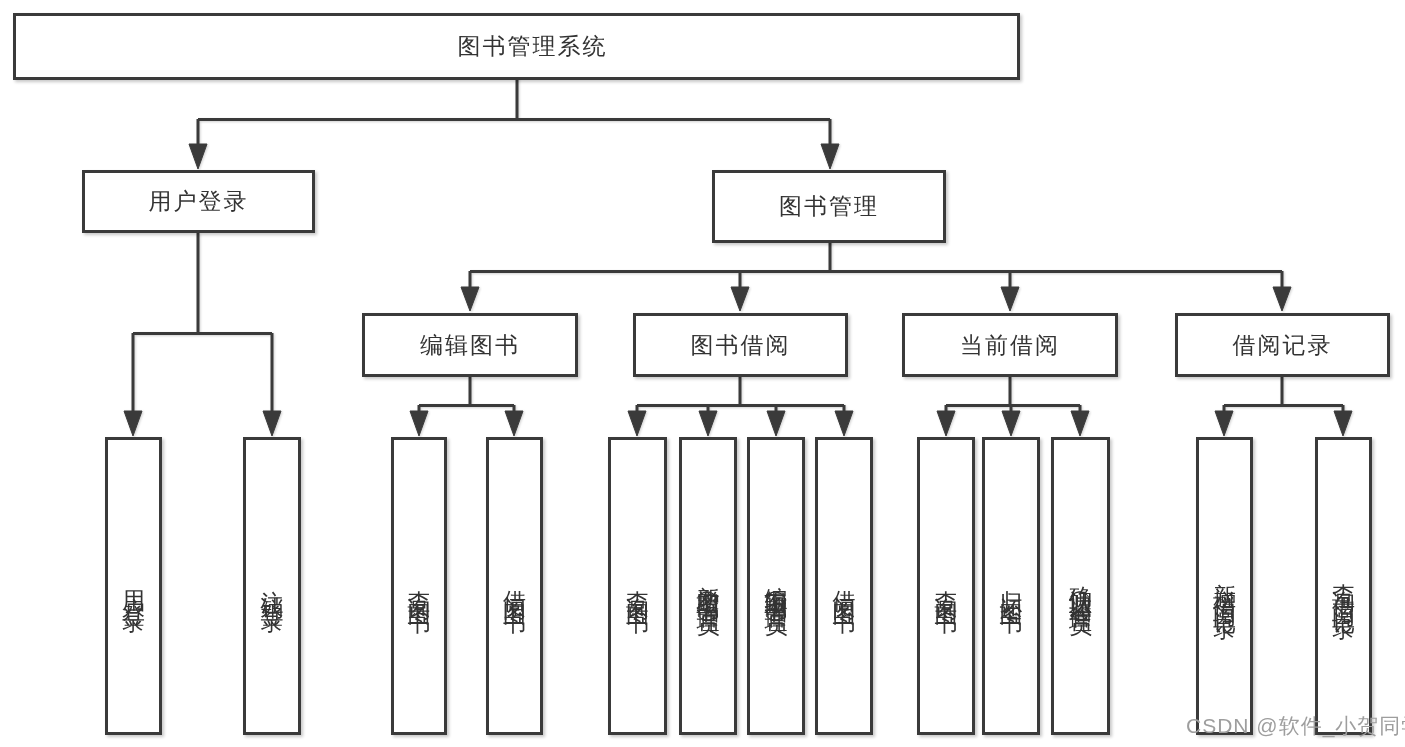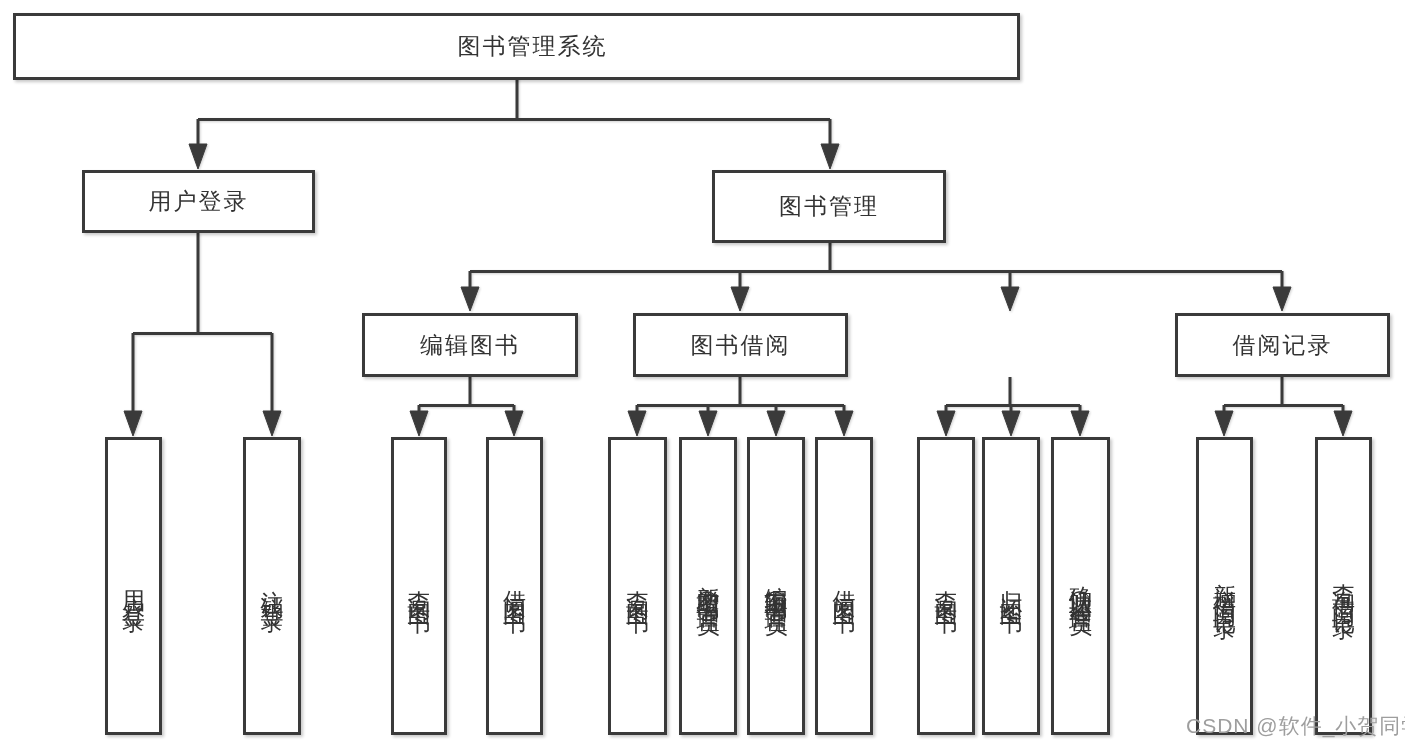--- a/index.html
+++ b/index.html
@@ -146,20 +146,23 @@
   <div class="box hbox" style="left:712px; top:170px; width:234px; height:73px;">
     <span>图书管理</span>
   </div>
 
   <div class="box hbox" style="left:362px; top:313px; width:216px; height:64px;">
     <span>编辑图书</span>
   </div>
   <div class="box hbox" style="left:633px; top:313px; width:215px; height:64px;">
     <span>图书借阅</span>
   </div>
+  <div class="box hbox" style="left:902px; top:313px; width:216px; height:64px;">
+    <span>当前借阅</span>
+  </div>
   <div class="box hbox" style="left:1175px; top:313px; width:215px; height:64px;align-items:center;">
     <span>借阅记录</span>
   </div>
 
   <div class="box vbox" style="left:105px; top:437px; width:57px; height:298px;">
     <span>用户登录</span>
   </div>
   <div class="box vbox" style="left:243px; top:437px; width:58px; height:298px;">
     <span>注销登录</span>
   </div>

